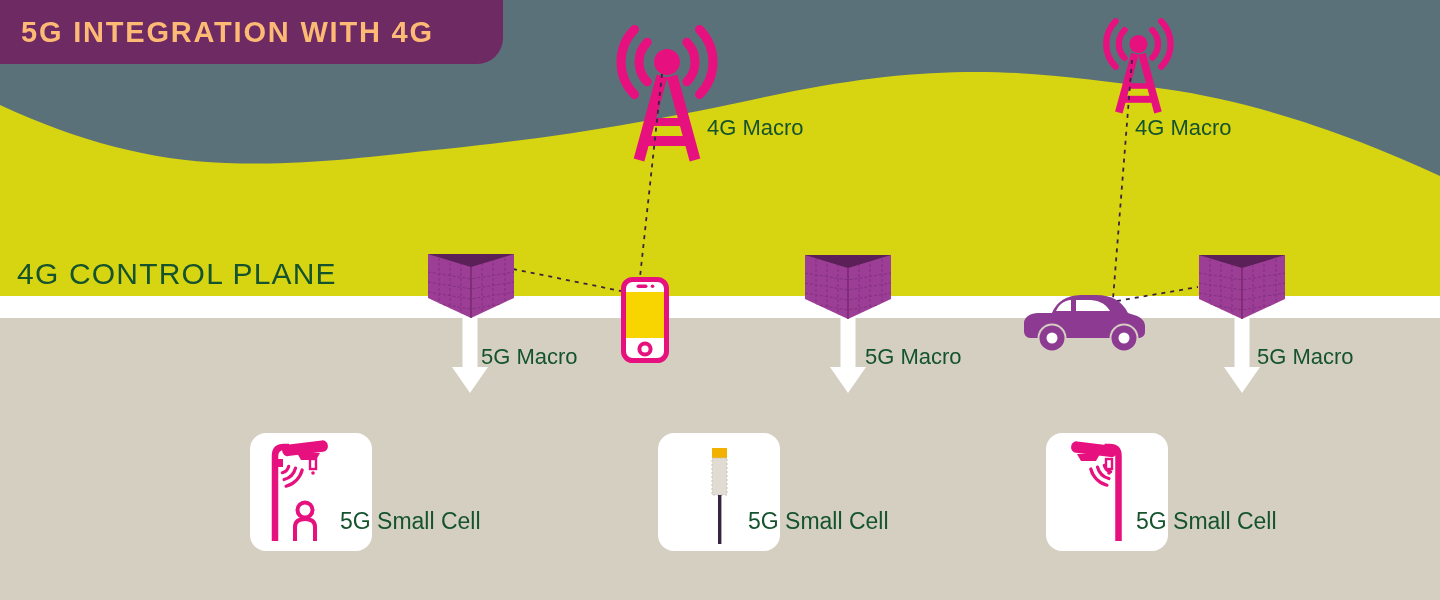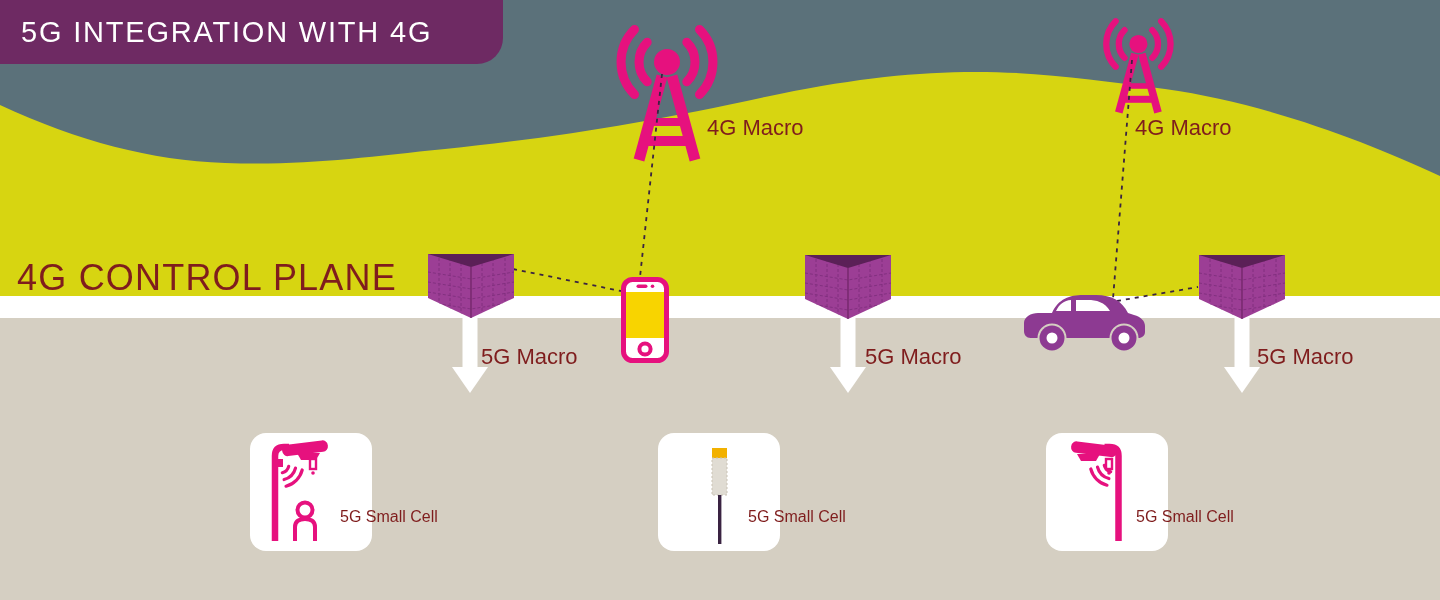--- a/index.html
+++ b/index.html
@@ -3,33 +3,33 @@
 <meta charset="utf-8">
 <style>
   html,body{margin:0;padding:0;background:#222;}
   .stage{
     position:relative;width:1440px;height:600px;overflow:hidden;
     background:#d5cfc2;font-family:"Liberation Sans",sans-serif;
   }
   .abs{position:absolute;}
   .label{
     font-family:"Liberation Sans",sans-serif;
-    color:#7f1d1d;font-weight:300;white-space:nowrap;
+    color:#14532d;font-weight:300;white-space:nowrap;
   }
   .header-banner{
     left:0;top:0;width:503px;height:64px;background:#6e2a63;
     border-bottom-right-radius:26px;z-index:4;
     display:flex;align-items:center;padding-left:21px;box-sizing:border-box;
   }
   .header-banner span{
-    color:#ffffff;font-size:29px;font-weight:400;letter-spacing:1.8px;white-space:nowrap;
+    color:#fdba74;font-size:29px;font-weight:700;letter-spacing:1.8px;white-space:nowrap;
   }
-  .plane-label{font-size:36px;letter-spacing:1.2px;z-index:4;}
+  .plane-label{font-size:30px;letter-spacing:1.2px;z-index:4;}
   .macro-label{font-size:22px;z-index:4;}
-  .cell-label{font-size:16px;z-index:6;}
+  .cell-label{font-size:23px;z-index:6;}
   .cellbox{
     width:122px;height:118px;background:#ffffff;border-radius:16px;z-index:4;
   }
   svg{display:block;}
   .z1{z-index:1}.z2{z-index:2}.z3{z-index:3}.z4{z-index:4}.z5{z-index:5}
 </style>
 </head>
 <body>
 
 <div class="stage">

